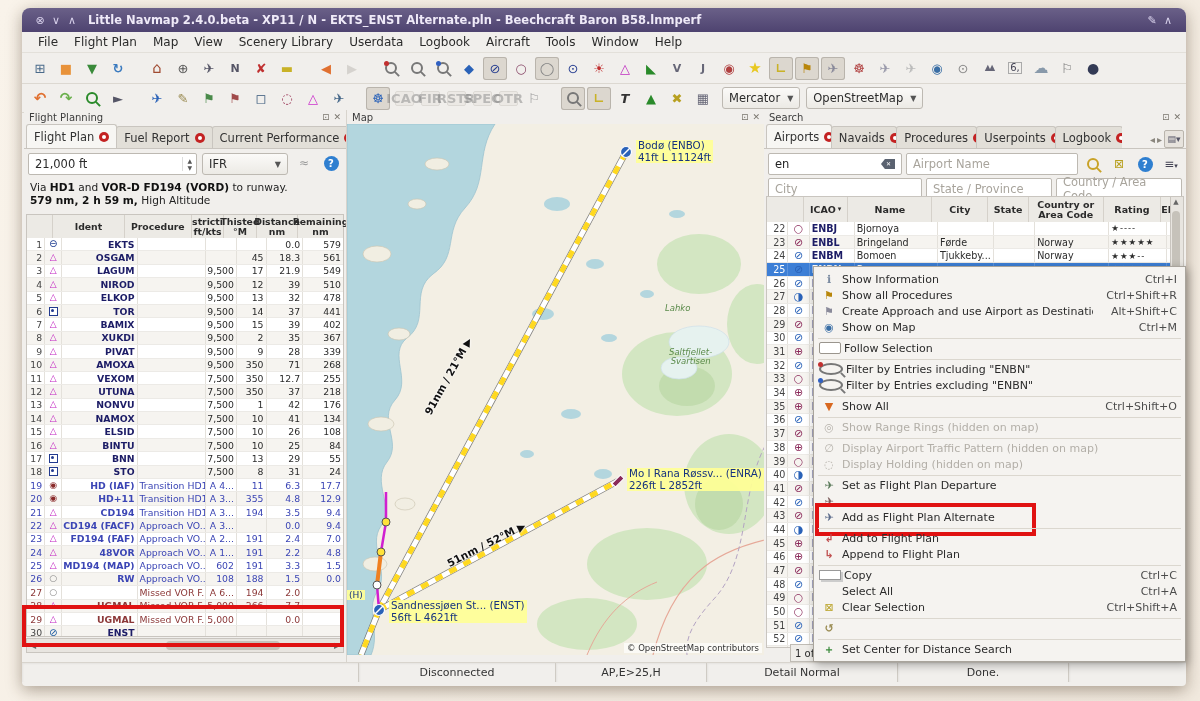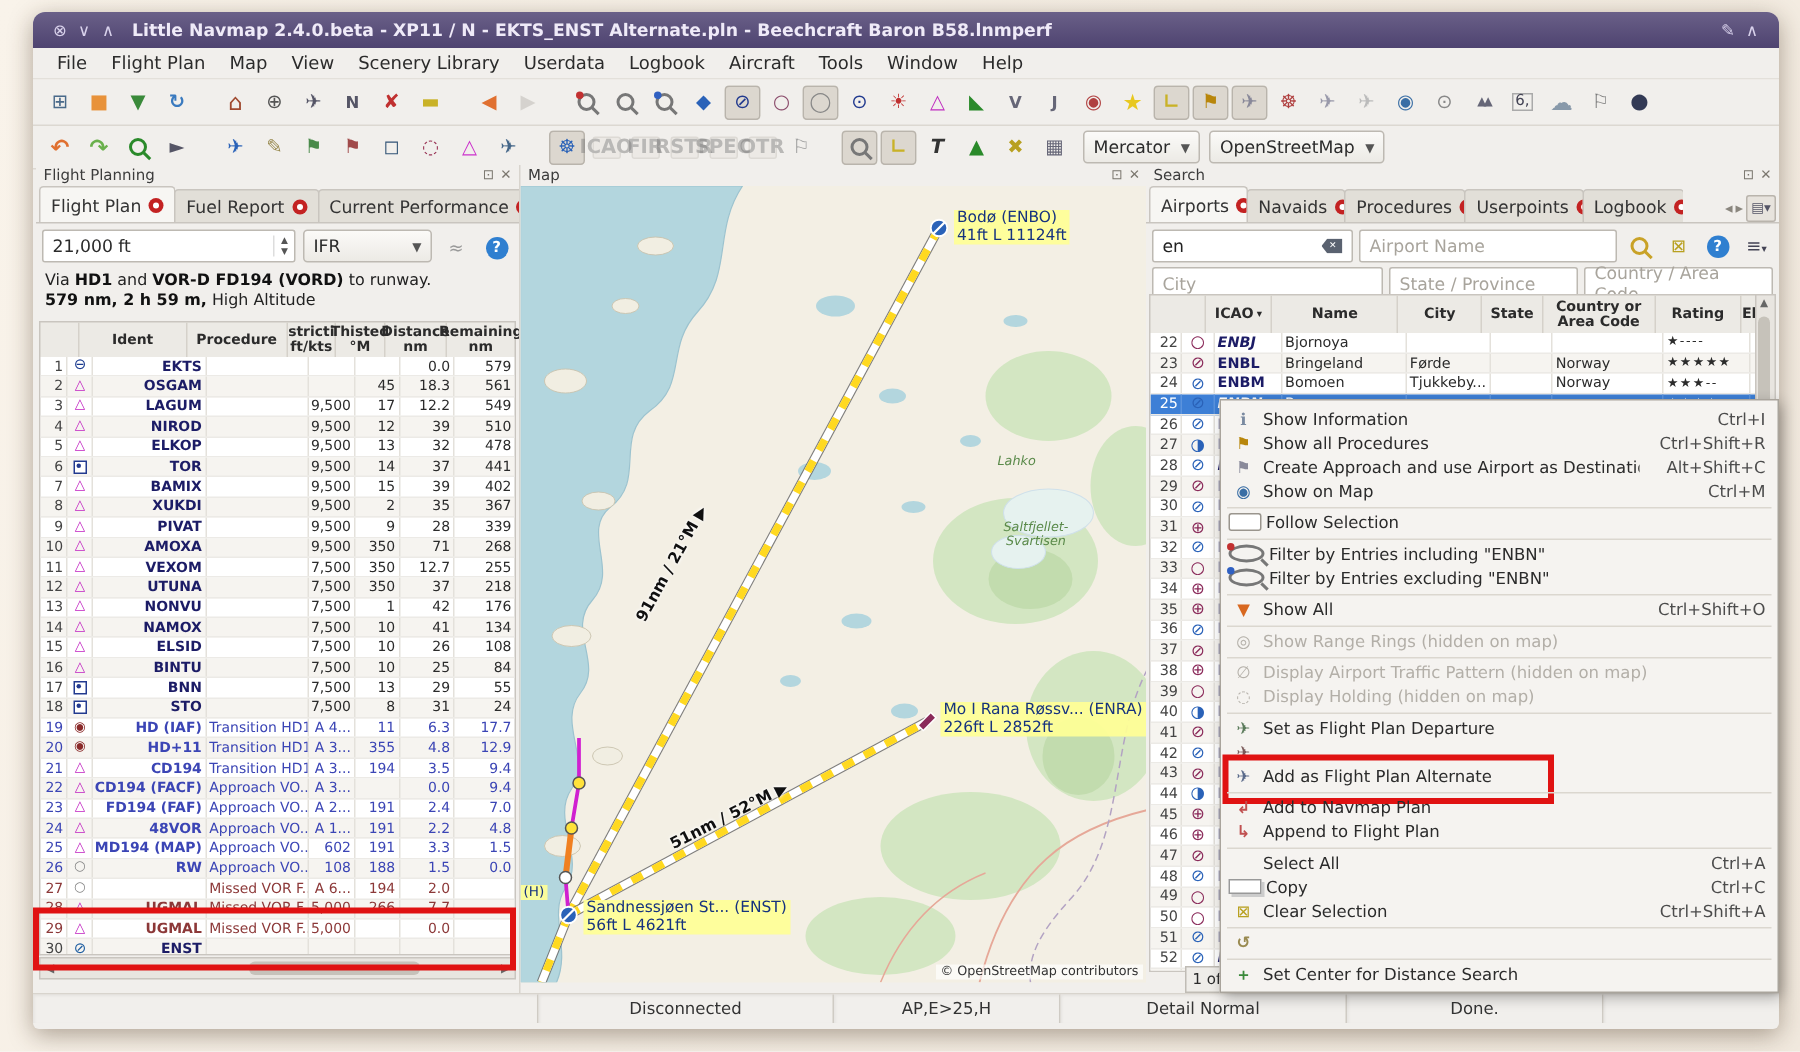--- a/index.html
+++ b/index.html
@@ -45,21 +45,21 @@
   .dti{color:#7a766e;font-size:9px;margin-left:4px}
   
   .tabs{display:flex;height:24px;align-items:flex-end;padding-left:2px;border-bottom:1px solid #c9c5bf;position:relative}
   .tab{height:21px;display:flex;align-items:center;gap:5px;padding:0 7px;font-size:11.5px;border:1px solid #c9c5bf;border-bottom:none;border-radius:3px 3px 0 0;background:#e2dfd8;color:#333;margin-right:-1px;white-space:nowrap;overflow:hidden;flex:0 1 auto}
   .tab.active{background:#f7f6f3;height:23px}
   .badge{width:10px;height:10px;border-radius:50%;background:#c32222;position:relative;flex:0 0 auto}
   .badge::after{content:"";position:absolute;left:3px;top:3px;width:4px;height:4px;border-radius:50%;background:#fff}
   .tab-ctl{display:flex;align-items:center;margin-left:auto;gap:2px;padding:0 2px;color:#8a867e;font-size:10px}
   .tab-ctl .nb{border:1px solid #b9b4ac;background:#e7e3dd;border-radius:2px;width:18px;height:16px;display:flex;align-items:center;justify-content:center;font-size:9px;color:#556}
   
-  .fp-controls{display:flex;gap:5px;padding:4px 4px 2px 4px;align-items:flex-end}
+  .fp-controls{display:flex;gap:5px;padding:4px 4px 2px 4px;align-items:flex-start}
   .spin{flex:1;display:flex;border:1px solid #bdb9b2;background:#fff;height:20px;border-radius:2px;font-size:11.5px;align-items:center;padding-left:6px}
   .spin .arrs{margin-left:auto;display:flex;flex-direction:column;font-size:6px;color:#555;padding:0 4px;border-left:1px solid #ddd}
   .sbtn{width:22px;height:20px;display:flex;align-items:center;justify-content:center;border-radius:3px}
   .fp-summary{padding:4px 6px 0 6px;font-size:10.6px;line-height:1.25;color:#222}
   .fp-summary b{color:#111}
   
   .fp-head{position:absolute;left:2px;right:2px;top:104px;height:24px;display:flex;background:#eceae5;border:1px solid #c9c5bf;border-bottom:1px solid #b9b5ae;font-size:9.3px;font-weight:bold;align-items:center;text-align:center}
   .fp-head .hc{white-space:pre-line;line-height:1.05;border-right:1px solid #d5d1ca;height:100%;display:flex;align-items:center;justify-content:center}
   .fp-rows{position:absolute;left:2px;right:2px;top:128px;height:398px;background:#fff;border:1px solid #c9c5bf;border-top:none;overflow:hidden}
   .fp-row{display:flex;height:12.4px;font-size:9.3px;align-items:center;border-bottom:1px solid #eceae6}
@@ -106,21 +106,21 @@
   .inp .ph{color:#a8a49c}
   .s-head{position:absolute;left:2px;right:14px;top:86px;height:26px;display:flex;background:#eceae5;border:1px solid #c9c5bf;font-size:9.5px;font-weight:bold;align-items:center;text-align:center}
   .s-head .hc{white-space:pre-line;line-height:1.05;border-right:1px solid #d5d1ca;height:100%;display:flex;align-items:center;justify-content:center}
   .s-rows{position:absolute;left:2px;right:14px;top:112px;height:425px;background:#fff;border:1px solid #c9c5bf;border-top:none;overflow:hidden}
   .s-row{display:flex;height:12.7px;font-size:9.6px;align-items:center;border-bottom:1px solid #eceae6}
   .s-rows div.s-row:nth-of-type(2n){background:#f6f4f0}
   .s-row .c{border-right:1px solid #e4e1db;height:100%;display:flex;align-items:center;overflow:hidden;white-space:nowrap;padding:0 2px}
   .x-n{width:18px;justify-content:flex-end;color:#444}
   .x-i{width:18px;justify-content:center}
   .x-ic{width:44px;font-weight:bold;color:#1c1c66}
-  .x-ic.it{font-style:italic}
+  .x-ic.it{}
   .x-nm{width:86px}.x-ct{width:56px}.x-st{width:40px}.x-co{width:76px}
   .x-ra{width:58px;font-size:8.5px;letter-spacing:1px}
   .s-row.sel{background:#3d7fd6 !important}
   .s-row.sel .c{color:#fff;border-right-color:#5b93dd}
   .s-row.sel .x-ic{color:#fff}
   .count-bar{position:absolute;left:26px;bottom:1px;width:64px;height:16px;border:1px solid #c0bcb5;background:#efede9;font-size:10px;display:flex;align-items:center;padding:0 4px;overflow:hidden;white-space:nowrap}
   
   .map-area{position:absolute;left:0;top:14px;width:418px;height:531px;overflow:hidden;background:#f3efe4}
   .map-label{position:absolute;background:rgba(255,255,150,.92);color:#16337f;font-weight:normal;font-size:10.3px;line-height:1.12;padding:0 2px;white-space:pre-line;z-index:5}
   .rlbl{position:absolute;font-size:10.5px;font-weight:bold;color:#101010;text-shadow:0 0 2px #fff,0 0 3px #fff;white-space:nowrap;z-index:4}
@@ -493,21 +493,21 @@
         </div>
         <div class="fp-row">
           <span class="c w-n">3</span>
           <span class="c w-i">
             <i class=" gw"></i>
           </span>
           <span class="c w-id">LAGUM</span>
           <span class="c w-pr"></span>
           <span class="c w-re">9,500</span>
           <span class="c w-cr">17</span>
-          <span class="c w-di">12.2</span>
+          <span class="c w-di">21.9</span>
           <span class="c w-rm" style="border-right:none">549</span>
         </div>
         <div class="fp-row">
           <span class="c w-n">4</span>
           <span class="c w-i">
             <i class=" gw"></i>
           </span>
           <span class="c w-id">NIROD</span>
           <span class="c w-pr"></span>
           <span class="c w-re">9,500</span>
@@ -1550,42 +1550,42 @@
         <span class="cm-label">Add as Flight Plan Alternate</span>
         <span class="cm-sc"></span>
       </div>
       <div class="cm-row sep">
         
         
         
       </div>
       <div class="cm-row">
         <i class="mi-ic" style="color:#c05050;font-weight:bold">↲</i>
-        <span class="cm-label">Add to Navmap Plan</span>
+        <span class="cm-label">Add to Flight Plan</span>
         <span class="cm-sc"></span>
       </div>
       <div class="cm-row">
         <i class="mi-ic" style="color:#c05050;font-weight:bold">↳</i>
         <span class="cm-label">Append to Flight Plan</span>
         <span class="cm-sc"></span>
       </div>
       <div class="cm-row sep">
         
         
         
       </div>
       <div class="cm-row">
+        <i class="mi-ic cpy"></i>
+        <span class="cm-label">Copy</span>
+        <span class="cm-sc">Ctrl+C</span>
+      </div>
+      <div class="cm-row">
         <i class="mi-ic"></i>
         <span class="cm-label">Select All</span>
         <span class="cm-sc">Ctrl+A</span>
-      </div>
-      <div class="cm-row">
-        <i class="mi-ic cpy"></i>
-        <span class="cm-label">Copy</span>
-        <span class="cm-sc">Ctrl+C</span>
       </div>
       <div class="cm-row">
         <i class="mi-ic" style="color:#b8a020">⊠</i>
         <span class="cm-label">Clear Selection</span>
         <span class="cm-sc">Ctrl+Shift+A</span>
       </div>
       <div class="cm-row sep">
         
         
         

